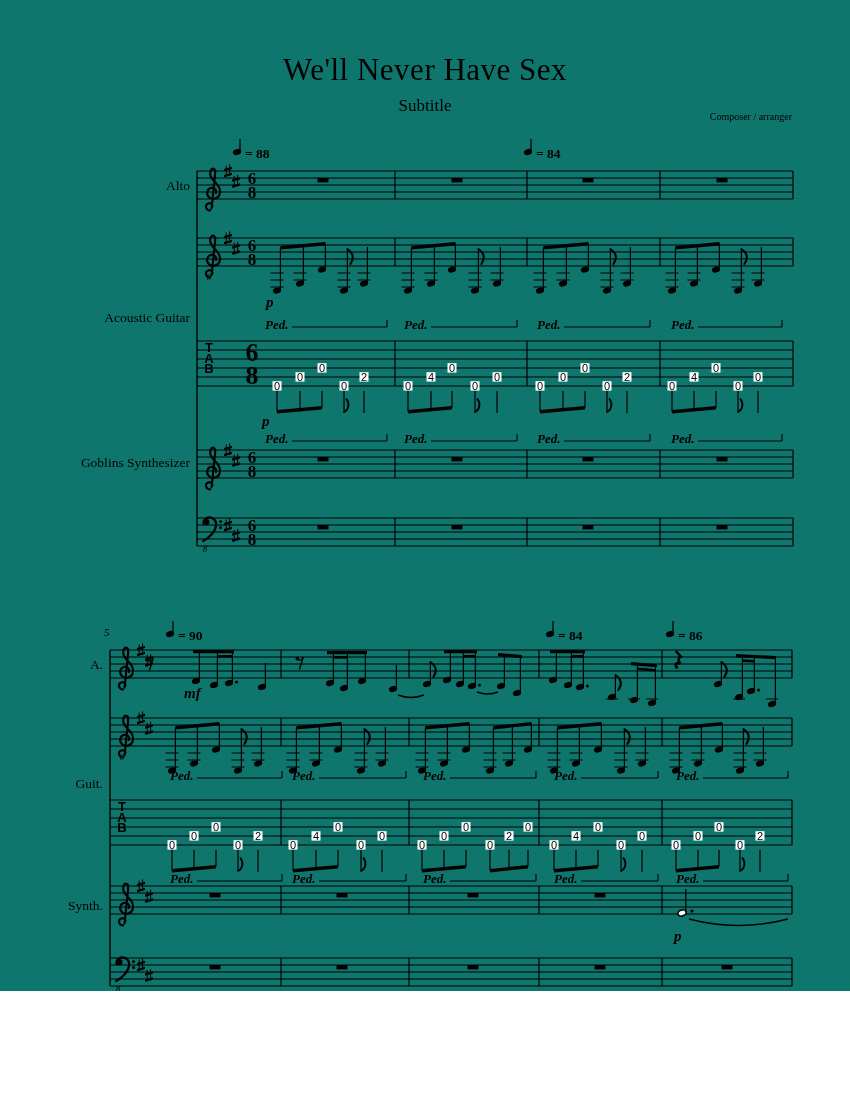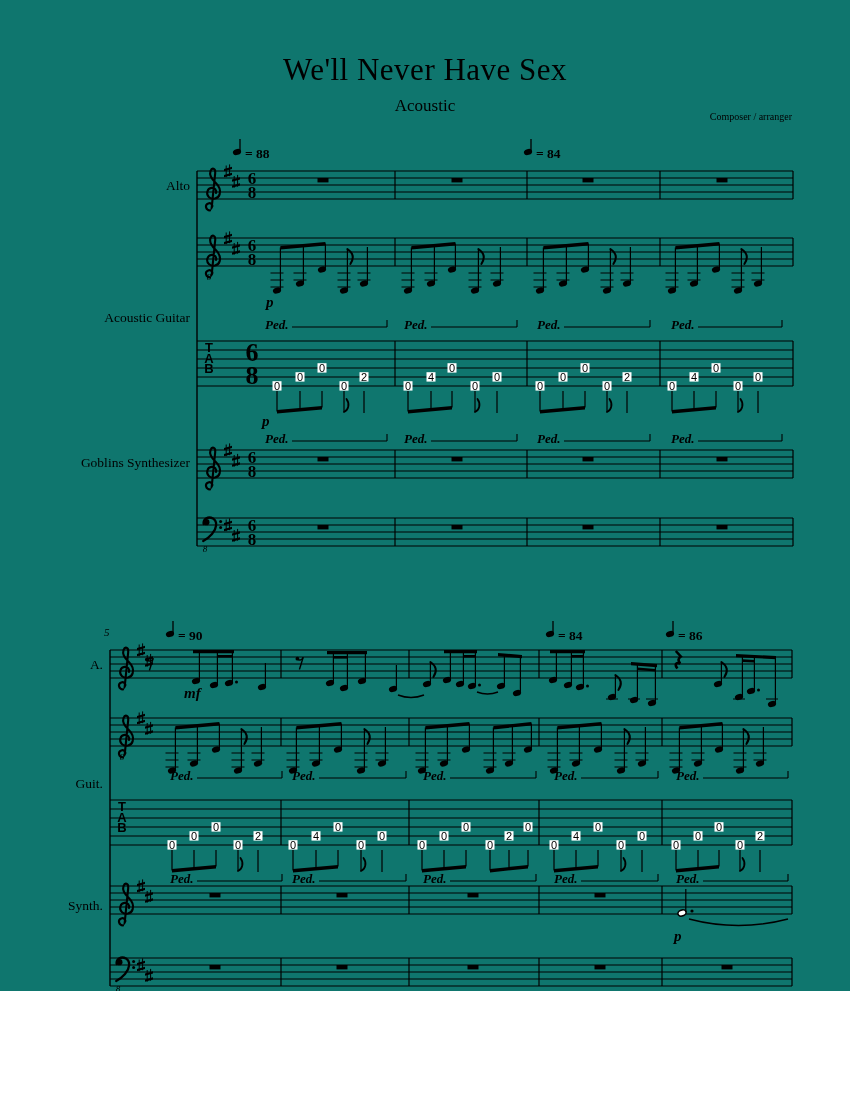--- a/index.html
+++ b/index.html
@@ -10,21 +10,21 @@
   .subtitle{position:absolute;top:96px;left:0;width:850px;text-align:center;font-size:17px;}
   .composer{position:absolute;top:111px;right:58px;font-size:10px;}
   svg text{font-family:"Liberation Serif","DejaVu Serif",serif;}
   svg text.sans{font-family:"Liberation Sans","DejaVu Sans",sans-serif;}
 </style>
 </head>
 <body>
 
 <div id="page">
   <div class="title">We'll Never Have Sex</div>
-  <div class="subtitle">Acoustic</div>
+  <div class="subtitle">Subtitle</div>
   <div class="composer">Composer / arranger</div>
   <svg id="score-svg" width="850" height="1100" viewBox="0 0 850 1100" style="position:absolute;left:0;top:0;">
       <g>
         <line x1="197" y1="171" x2="197" y2="546" stroke="#000" stroke-width="1.4"></line>
         <text x="190" y="190" font-size="13.5" fill="#000" text-anchor="end" font-weight="normal" font-style="normal">Alto</text>
         <text x="190" y="322" font-size="13.5" fill="#000" text-anchor="end" font-weight="normal" font-style="normal">Acoustic Guitar</text>
         <text x="190" y="467" font-size="13.5" fill="#000" text-anchor="end" font-weight="normal" font-style="normal">Goblins Synthesizer</text>
         <g>
           <ellipse cx="237" cy="152" rx="4.2" ry="3" transform="rotate(-18 237 152)" fill="#000" stroke="#000" stroke-width="0"></ellipse>
           <line x1="240" y1="152" x2="240" y2="139" stroke="#000" stroke-width="1.3"></line>

